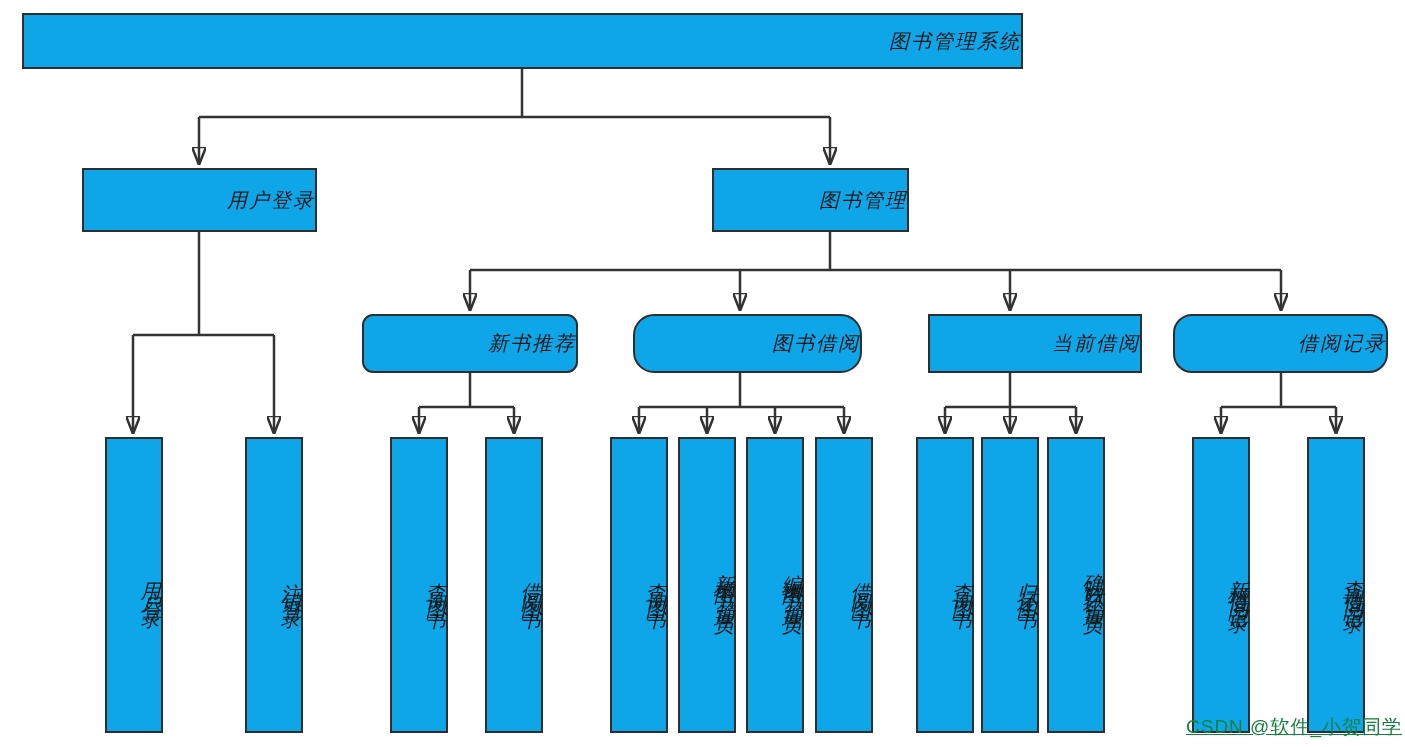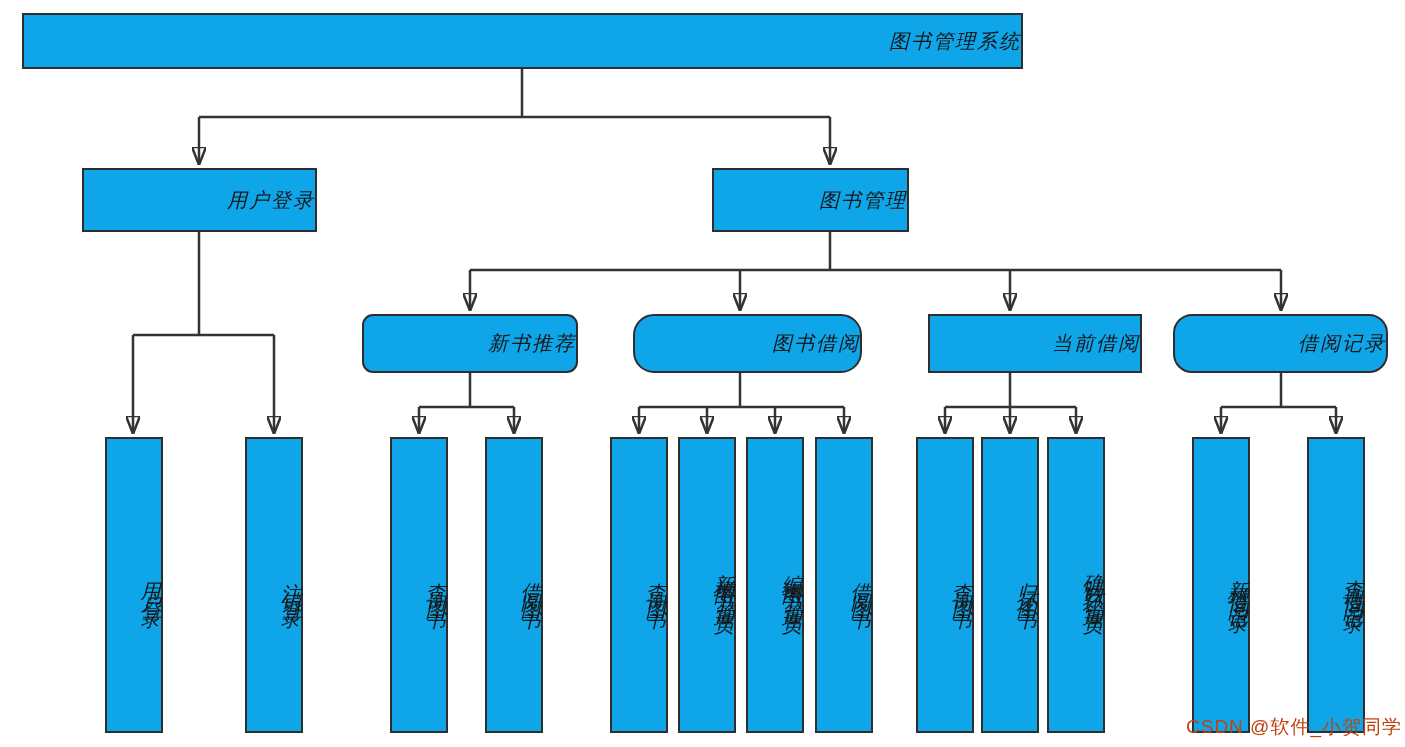--- a/index.html
+++ b/index.html
@@ -41,23 +41,24 @@
     letter-spacing: 9px;
     line-height: 1;
     white-space: nowrap;
   }
   .watermark {
     position: absolute;
     left: 1186px;
     top: 714px;
     font-size: 19px;
     letter-spacing: 1px;
-    color: #c2410c;
+    color: #15803d;
     white-space: nowrap;
     z-index: 5;
+    text-decoration: underline;
   }
 </style>
 </head>
 <body>
 
 <div class="canvas">
 
   <svg class="connectors" viewBox="0 0 1405 747" xmlns="http://www.w3.org/2000/svg">
     <defs>
       <marker id="arrow" markerUnits="userSpaceOnUse" markerWidth="18" markerHeight="14" refX="17" refY="7" orient="auto">

